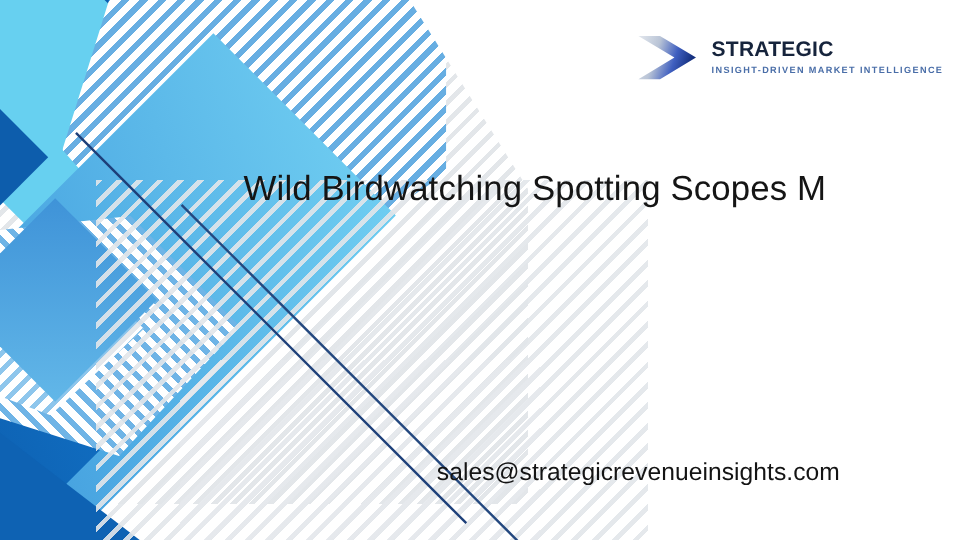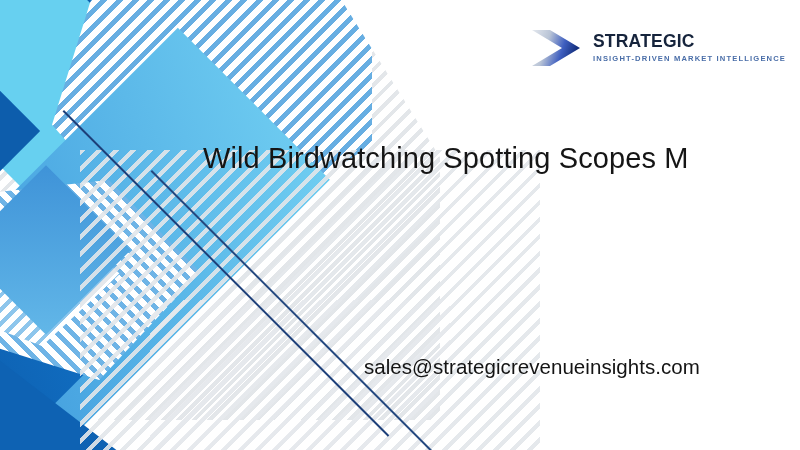--- a/index.html
+++ b/index.html
@@ -239,21 +239,21 @@
     font-weight: 400;
     color: #151515;
     white-space: nowrap;
     letter-spacing: 0.1px;
   }
 
   
   .email {
     position: absolute;
     left: 364px;
-    top: 355px;
+    top: 382px;
     font-family: "Liberation Sans", sans-serif;
     font-size: 20.5px;
     font-weight: 400;
     color: #141414;
     white-space: nowrap;
     letter-spacing: 0.05px;
   }
 </style>
 </head>
 <body>

